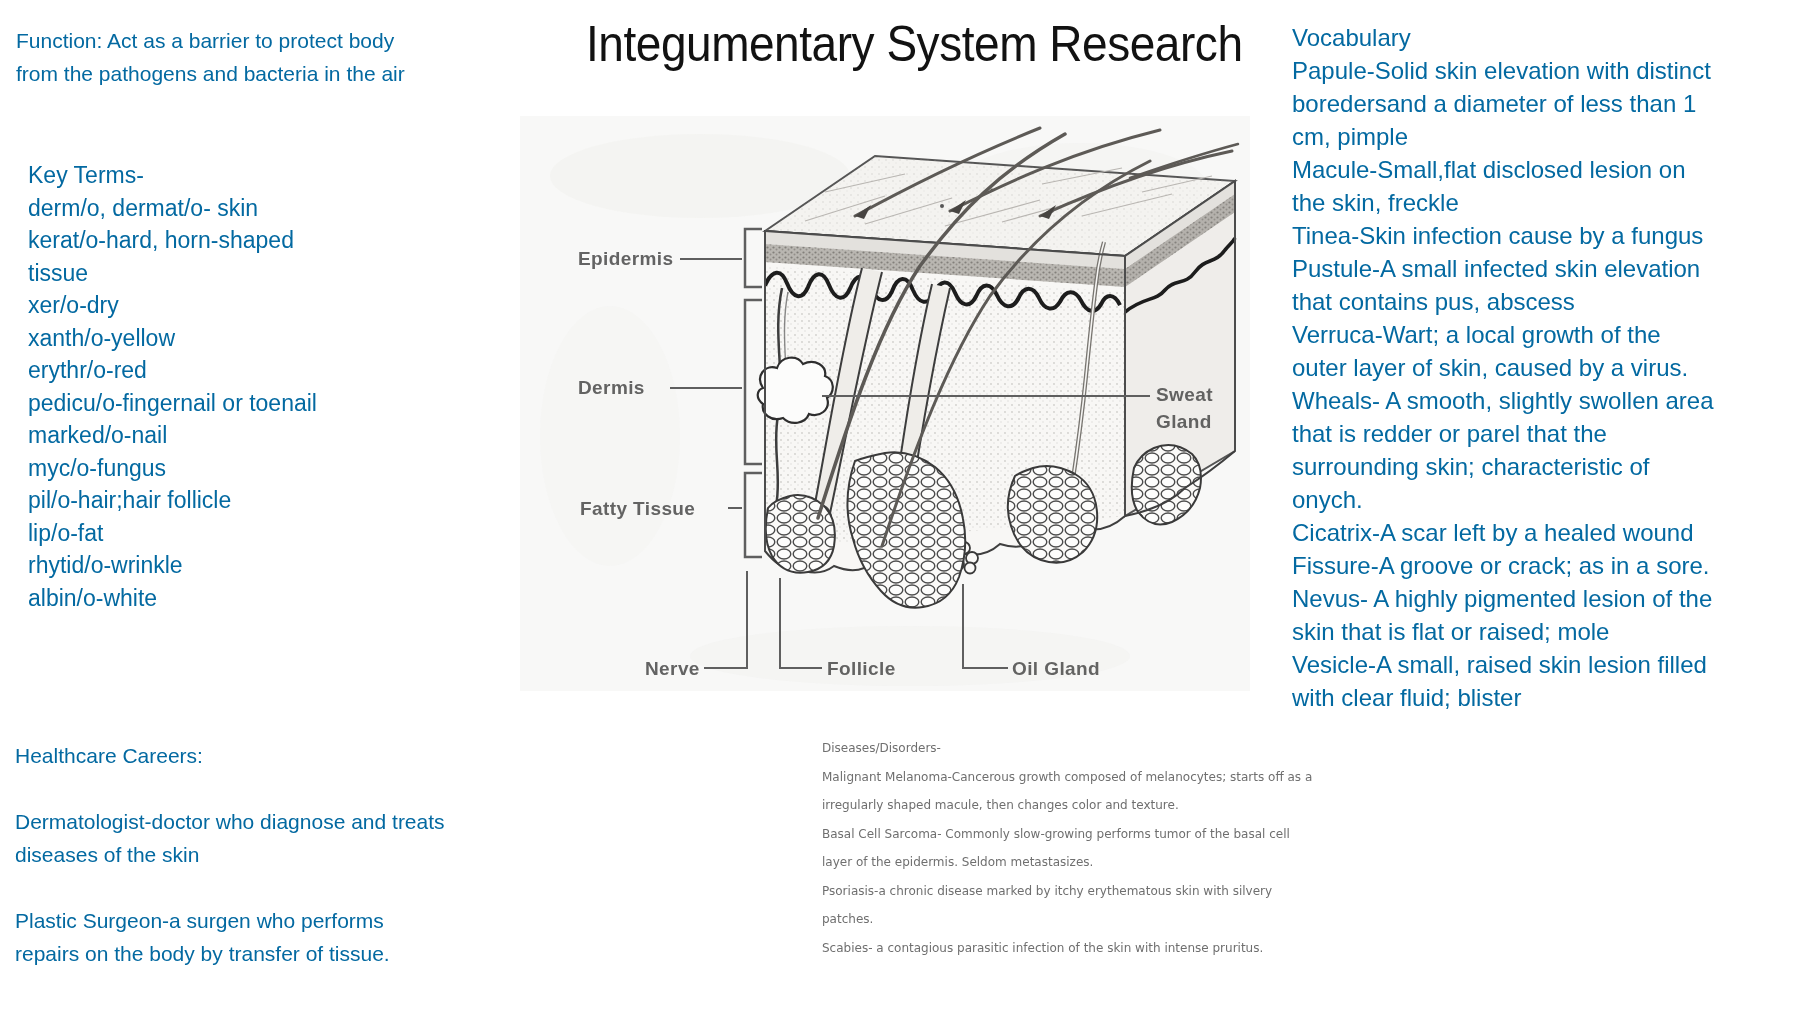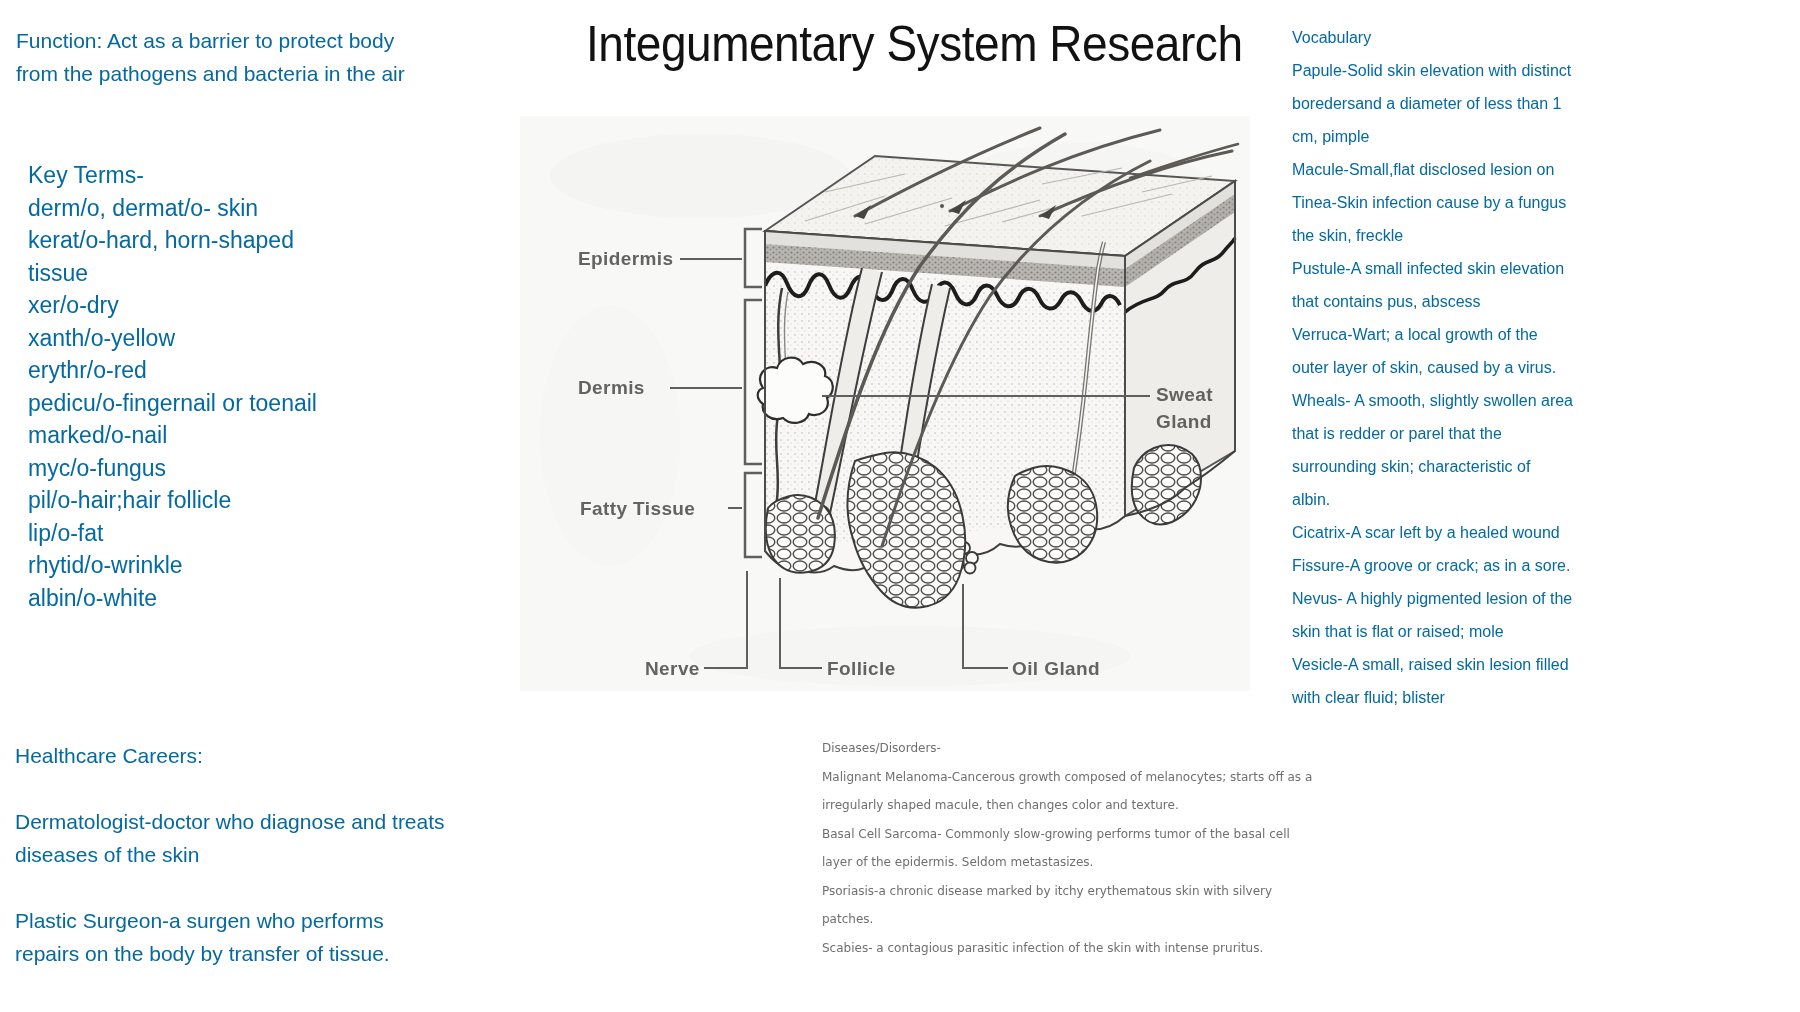--- a/index.html
+++ b/index.html
@@ -5,21 +5,21 @@
   html,body{margin:0;padding:0;}
   body{
     width:1800px;height:1012px;position:relative;overflow:hidden;
     background:#ffffff;
     font-family:"Liberation Sans",sans-serif;
   }
   .txtblock{position:absolute;color:#0369a1;}
   .txtblock .line{white-space:pre;}
   #function-block{left:16px;top:24px;font-size:21px;line-height:33px;}
   #keyterms-block{left:28px;top:159px;font-size:23px;line-height:32.5px;}
-  #vocab-block{left:1292px;top:21px;font-size:16px;line-height:33px;}
+  #vocab-block{left:1292px;top:21px;font-size:24px;line-height:33px;}
   #healthcare-block{left:15px;top:739px;font-size:21px;line-height:33px;}
   #diseases-block{left:822px;top:734px;font-size:12px;line-height:28.5px;font-family:"DejaVu Sans","Liberation Sans",sans-serif;color:#6f6f6f;}
   #page-title{
     position:absolute;left:586px;top:16px;white-space:nowrap;
     font-size:50px;line-height:56px;color:#121212;letter-spacing:-0.5px;
     transform-origin:left center;transform:scaleX(0.92);
   }
   #diagram-wrap{position:absolute;left:520px;top:116px;width:730px;height:575px;}
   .lbl{font-family:"Liberation Sans",sans-serif;font-size:19px;font-weight:600;fill:#4f4f4f;letter-spacing:.4px;opacity:.88;}
   .leader{stroke:#5f5f5f;stroke-width:2;fill:none;}
@@ -53,30 +53,30 @@
     <div class="line">rhytid/o-wrinkle</div>
     <div class="line">albin/o-white</div>
   </div>
 
 <div id="vocab-block" class="txtblock">
     <div class="line">Vocabulary</div>
     <div class="line">Papule-Solid skin elevation with distinct</div>
     <div class="line">boredersand a diameter of less than 1</div>
     <div class="line">cm, pimple</div>
     <div class="line">Macule-Small,flat disclosed lesion on</div>
+    <div class="line">the skin, freckle</div>
     <div class="line">Tinea-Skin infection cause by a fungus</div>
-    <div class="line">the skin, freckle</div>
     <div class="line">Pustule-A small infected skin elevation</div>
     <div class="line">that contains pus, abscess</div>
     <div class="line">Verruca-Wart; a local growth of the</div>
     <div class="line">outer layer of skin, caused by a virus.</div>
     <div class="line">Wheals- A smooth, slightly swollen area</div>
     <div class="line">that is redder or parel that the</div>
     <div class="line">surrounding skin; characteristic of</div>
-    <div class="line">albin.</div>
+    <div class="line">onych.</div>
     <div class="line">Cicatrix-A scar left by a healed wound</div>
     <div class="line">Fissure-A groove or crack; as in a sore.</div>
     <div class="line">Nevus- A highly pigmented lesion of the</div>
     <div class="line">skin that is flat or raised; mole</div>
     <div class="line">Vesicle-A small, raised skin lesion filled</div>
     <div class="line">with clear fluid; blister</div>
   </div>
 
 <div id="healthcare-block" class="txtblock">
     <div class="line">Healthcare Careers:</div>

